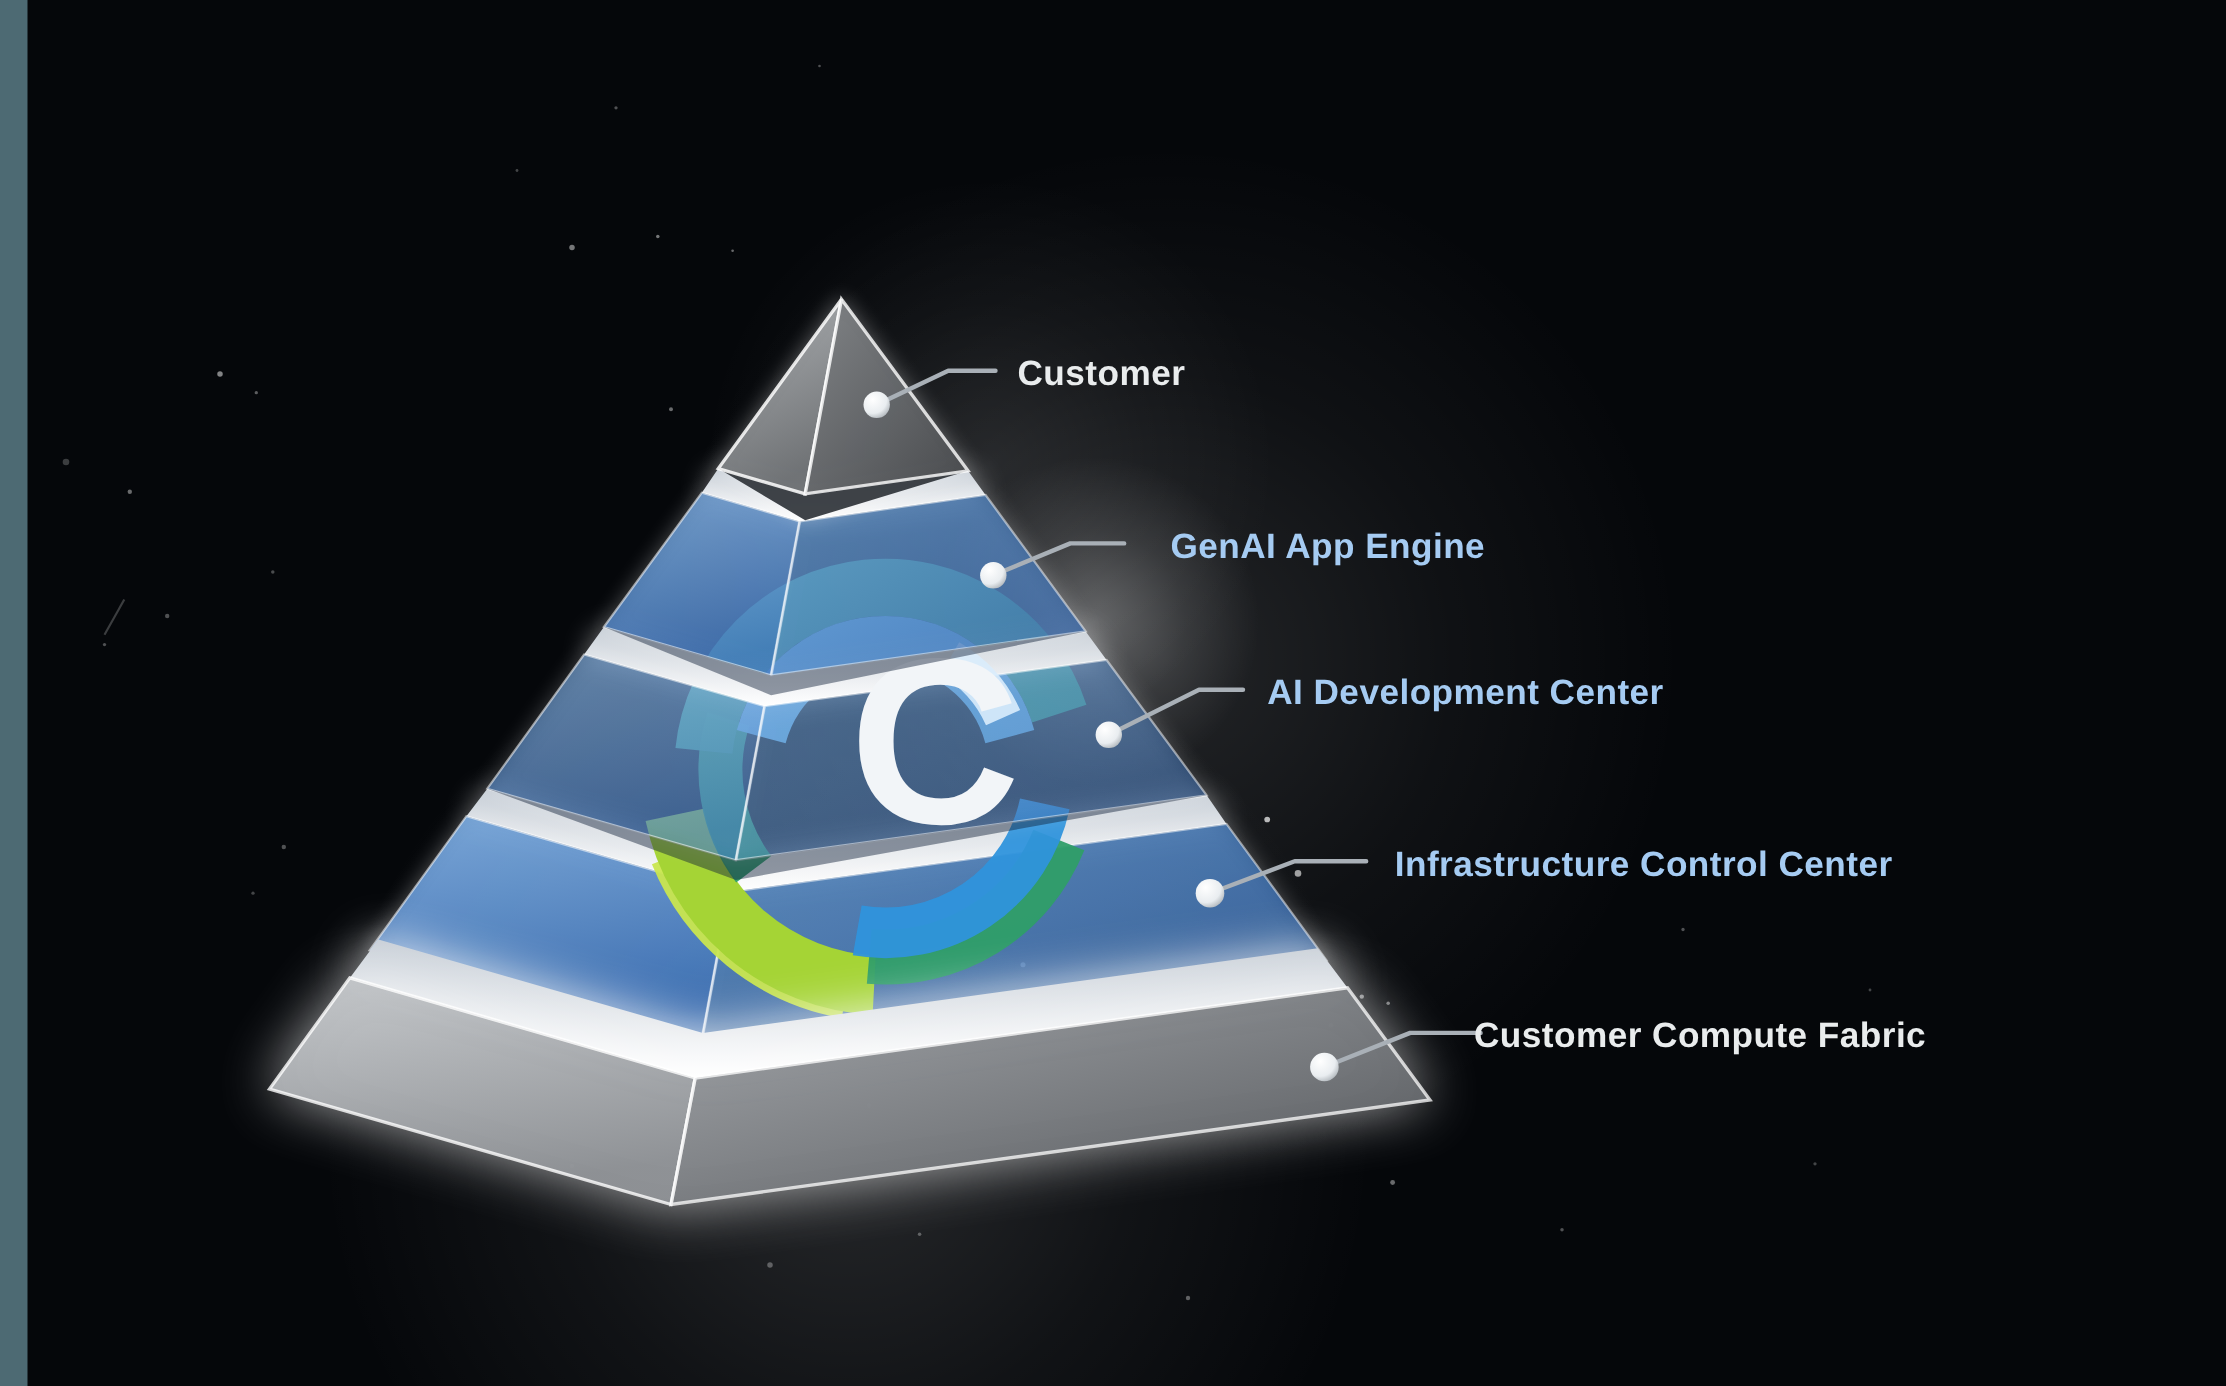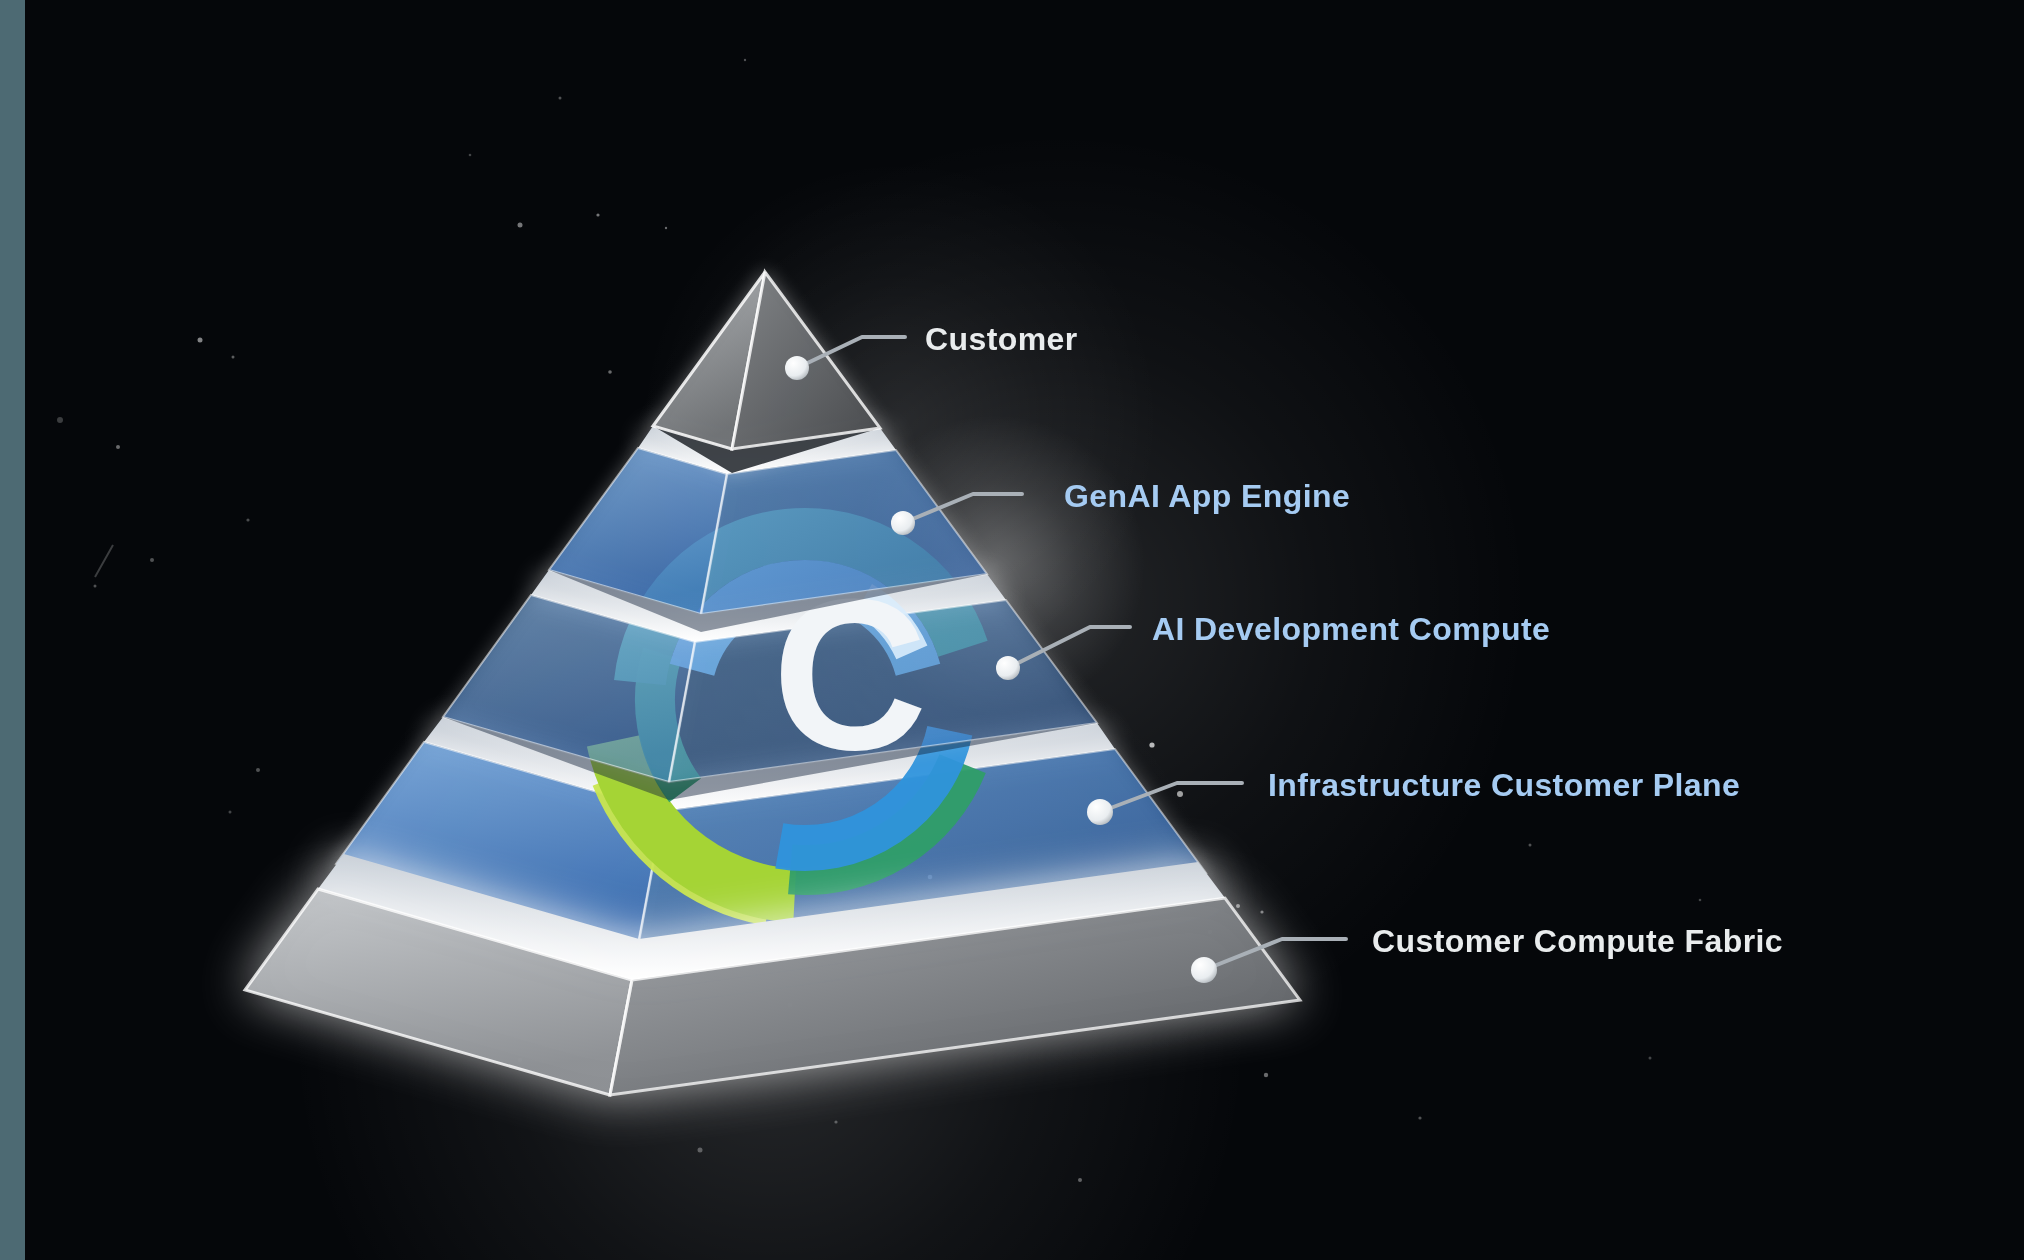--- a/index.html
+++ b/index.html
@@ -13,21 +13,21 @@
   .faces-glow{filter:drop-shadow(0 0 9px rgba(255,255,255,.35));}
   .faces-glow--base{filter:drop-shadow(0 0 26px rgba(255,255,255,.65));}
   .label{position:absolute;transform:translateY(-50%);font-weight:700;font-size:32px;letter-spacing:.4px;
          white-space:nowrap;line-height:1;}
   .label--white{color:var(--label-white,#e9eced);}
   .label--blue{color:var(--label-blue,#a5cbf2);}
   #label-customer{left:925px;top:339px;}
   #label-genai{left:1040px;top:496px;margin-left:24px;}
   #label-aidev{left:1152px;top:629px;}
   #label-infra{left:1268px;top:785px;}
-  #label-fabric{left:1372px;top:941px;text-align:center;}
+  #label-fabric{left:1340px;top:941px;text-align:center;}
 </style>
 </head>
 <body>
 
 <div class="stage">
 
   <div class="left-bar"></div>
 
   <svg class="scene" viewBox="0 0 2024 1260">
     <defs>
@@ -188,16 +188,16 @@
       <circle cx="797" cy="368" r="12"></circle>
       <circle cx="903" cy="523" r="12"></circle>
       <circle cx="1008" cy="668" r="12"></circle>
       <circle cx="1100" cy="812" r="13"></circle>
       <circle cx="1204" cy="970" r="13"></circle>
     </g>
   </svg>
 
   <div class="label label--white" id="label-customer">Customer</div>
   <div class="label label--blue" id="label-genai">GenAI App Engine</div>
-  <div class="label label--blue" id="label-aidev">AI Development Compute</div>
-  <div class="label label--blue" id="label-infra">Infrastructure Customer Plane</div>
+  <div class="label label--blue" id="label-aidev">AI Development Center</div>
+  <div class="label label--blue" id="label-infra">Infrastructure Control Center</div>
   <div class="label label--white" id="label-fabric">Customer Compute Fabric</div>
 </div>
 
 </body></html>

